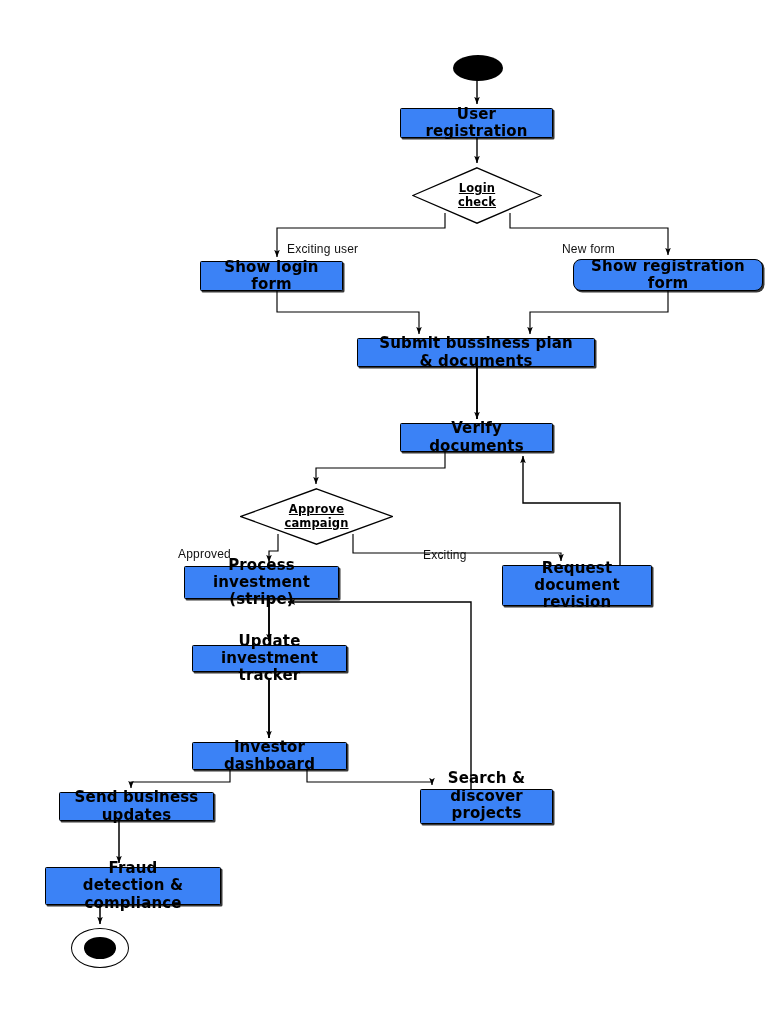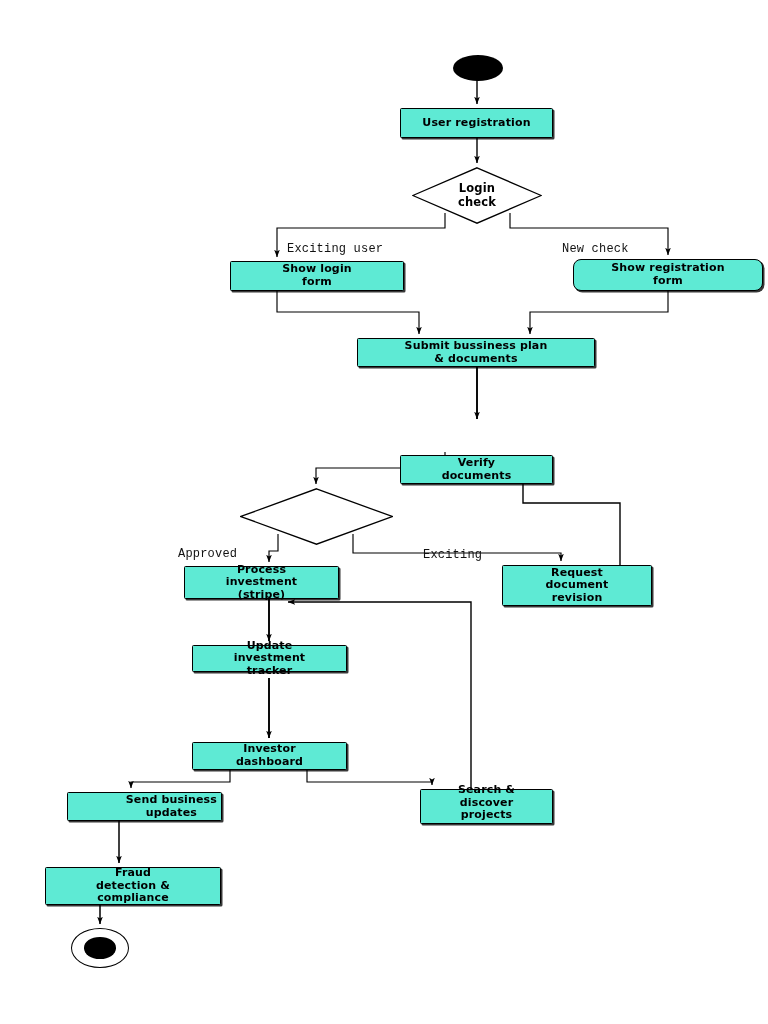--- a/index.html
+++ b/index.html
@@ -30,36 +30,37 @@
   .node {
     position: absolute;
     box-sizing: border-box;
     display: flex;
     align-items: center;
     justify-content: center;
     text-align: center;
   }
   .node-action {
     border: 1.4px solid #000000;
-    background: #5eead4;
+    background: #3b82f6;
     border-radius: 1.5px;
     font-weight: bold;
-    font-size: 11px;
+    font-size: 15px;
     line-height: 1.15;
     letter-spacing: 0.15px;
     color: #000000;
     padding: 1px 4px;
     box-shadow: 1.5px 1.5px 0 0 rgba(0,0,0,0.78);
   }
   .node-decision {
     font-weight: bold;
     font-size: 11.5px;
     line-height: 1.15;
     letter-spacing: 0.15px;
     color: #000000;
+    text-decoration: underline;
   }
   .node-decision .diamond-shape {
     position: absolute;
     left: 0;
     top: 0;
     width: 100%;
     height: 100%;
   }
   .node-decision .diamond-label {
     position: relative;
@@ -79,21 +80,21 @@
     position: absolute;
     left: 22%;
     top: 22%;
     width: 56%;
     height: 56%;
     background: #000000;
     border-radius: 50%;
   }
   .edge-label {
     position: absolute;
-    font-family: Liberation Mono, monospace;
+    font-family: Liberation Sans, sans-serif;
     font-size: 12px;
     font-weight: normal;
     color: #111111;
     white-space: nowrap;
     letter-spacing: 0.2px;
   }
 </style>
 </head>
 <body>
 
@@ -151,63 +152,64 @@
       <div class="node node-initial" style="left: 453px; top: 55px; width: 50px; height: 26px;"></div>
       <div class="node node-action" style="left: 400px; top: 108px; width: 153px; height: 30px;">
         <span>User registration</span>
       </div>
       <div class="node node-decision" style="left: 412px; top: 167px; width: 130px; height: 57px;">
         <svg class="diamond-shape" viewBox="0 0 130 57" preserveAspectRatio="none">
           <polygon points="65,0.8 129.2,28.5 65,56.2 0.8,28.5" fill="#ffffff" stroke="#000000" stroke-width="1.3"></polygon>
         </svg>
         <span class="diamond-label">Login<br>check</span>
       </div>
-      <div class="node node-action" style="left: 200px; top: 261px; width: 174px; height: 30px; margin-left: 30px;">
+      <div class="node node-action" style="left: 200px; top: 261px; width: 143px; height: 30px;">
         <span>Show login<br>form</span>
       </div>
       <div class="node node-action" style="left: 573px; top: 259px; width: 190px; height: 32px; border-radius: 8px;">
         <span>Show registration<br>form</span>
       </div>
       <div class="node node-action" style="left: 357px; top: 338px; width: 238px; height: 29px;">
         <span>Submit bussiness plan<br>&amp; documents</span>
       </div>
-      <div class="node node-action" style="left: 400px; top: 423px; width: 153px; height: 29px; margin-top: 32px;">
+      <div class="node node-action" style="left: 400px; top: 423px; width: 153px; height: 29px;">
         <span>Verify<br>documents</span>
       </div>
       <div class="node node-decision" style="left: 240px; top: 488px; width: 153px; height: 57px;">
         <svg class="diamond-shape" viewBox="0 0 153 57" preserveAspectRatio="none">
           <polygon points="76.5,0.8 152.2,28.5 76.5,56.2 0.8,28.5" fill="#ffffff" stroke="#000000" stroke-width="1.3"></polygon>
         </svg>
+        <span class="diamond-label">Approve<br>campaign</span>
       </div>
       <div class="node node-action" style="left: 184px; top: 566px; width: 155px; height: 33px;">
         <span>Process<br>investment<br>(stripe)</span>
       </div>
       <div class="node node-action" style="left: 502px; top: 565px; width: 150px; height: 41px;">
         <span>Request<br>document<br>revision</span>
       </div>
       <div class="node node-action" style="left: 192px; top: 645px; width: 155px; height: 27px;">
         <span>Update<br>investment<br>tracker</span>
       </div>
       <div class="node node-action" style="left: 192px; top: 742px; width: 155px; height: 28px;">
         <span>Investor<br>dashboard</span>
       </div>
-      <div class="node node-action" style="left: 67px; top: 792px; width: 155px; height: 29px; justify-content: flex-end;">
+      <div class="node node-action" style="left: 59px; top: 792px; width: 155px; height: 29px;">
         <span>Send business<br>updates</span>
       </div>
       <div class="node node-action" style="left: 420px; top: 789px; width: 133px; height: 35px; align-items: flex-end;">
         <span>Search &amp;<br>discover<br>projects</span>
       </div>
       <div class="node node-action" style="left: 45px; top: 867px; width: 176px; height: 38px;">
         <span>Fraud<br>detection &amp;<br>compliance</span>
       </div>
       <div class="node node-final" style="left: 71px; top: 928px; width: 58px; height: 40px;">
         <div class="final-inner"></div>
       </div>
     </div>
 
   <div id="edge-label-layer">
       <span class="edge-label" style="left: 287px; top: 242px;">Exciting user</span>
-      <span class="edge-label" style="left: 562px; top: 242px;">New check</span>
+      <span class="edge-label" style="left: 562px; top: 242px;">New form</span>
       <span class="edge-label" style="left: 178px; top: 547px;">Approved</span>
       <span class="edge-label" style="left: 423px; top: 548px;">Exciting</span>
     </div>
 
 </div>
 
 </body></html>

